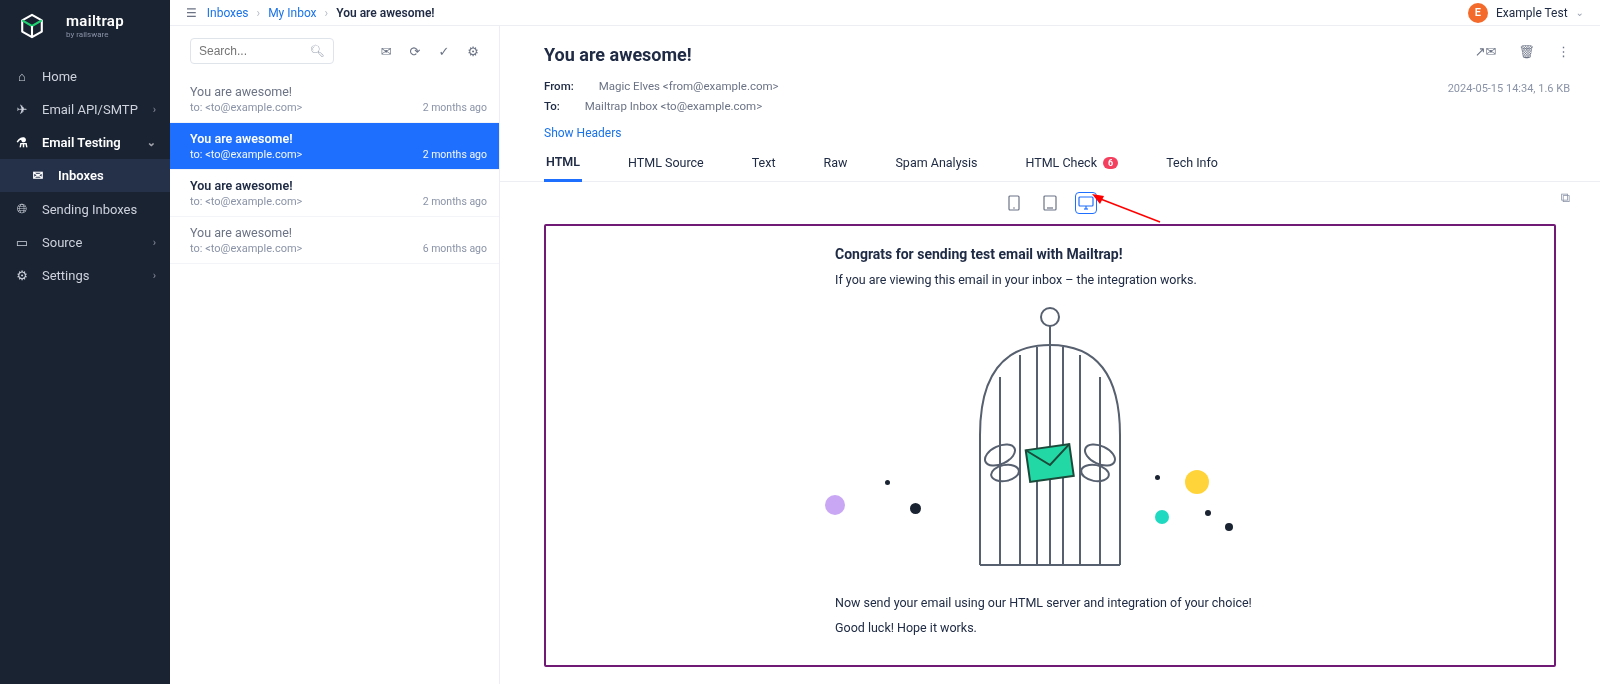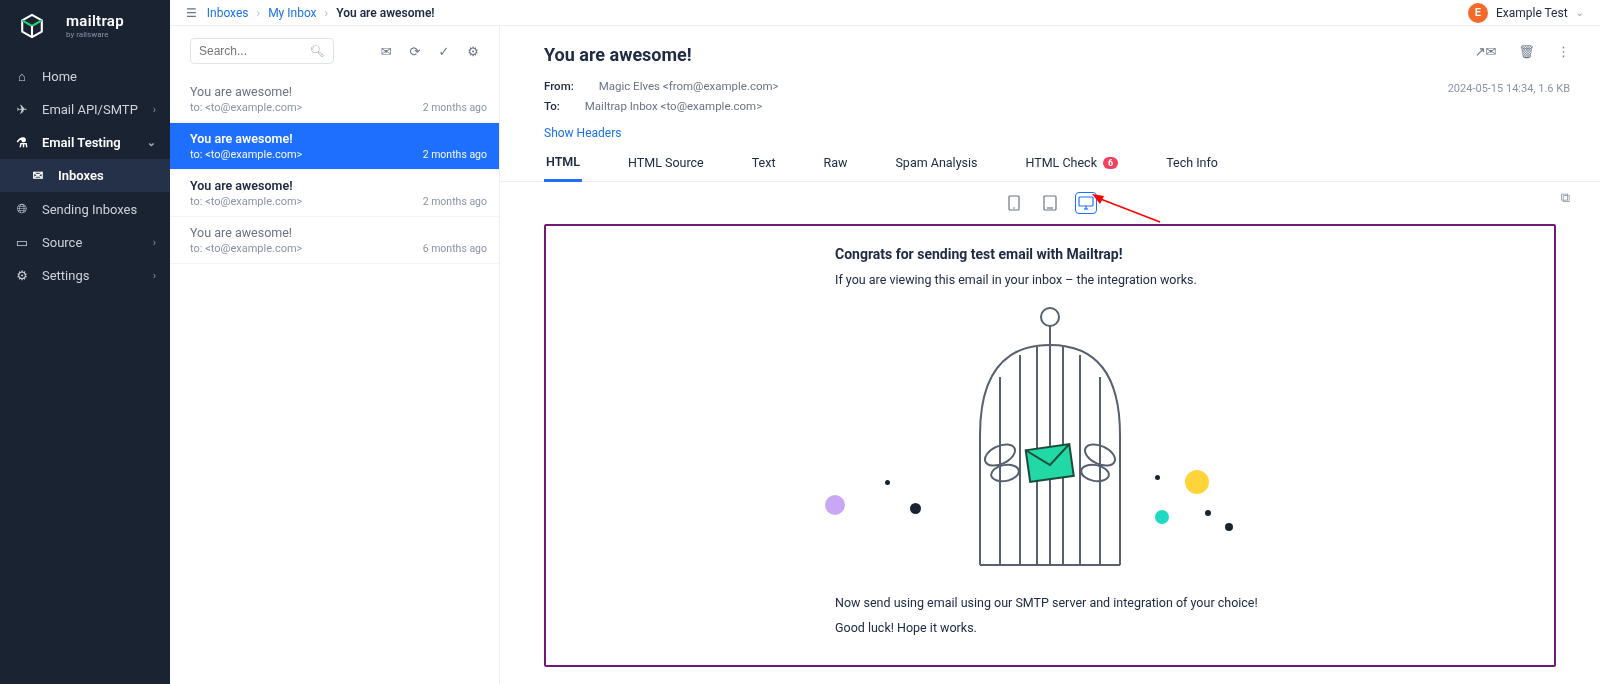--- a/index.html
+++ b/index.html
@@ -286,20 +286,20 @@
               </svg>
               <span class="dot" style="width:20px;height:20px;background:#c9a7f5;left:-10px;top:190px"></span>
               <span class="dot" style="width:5px;height:5px;background:#1a2332;left:50px;top:175px"></span>
               <span class="dot" style="width:11px;height:11px;background:#1a2332;left:75px;top:198px"></span>
               <span class="dot" style="width:5px;height:5px;background:#1a2332;left:320px;top:170px"></span>
               <span class="dot" style="width:24px;height:24px;background:#ffd43b;left:350px;top:165px"></span>
               <span class="dot" style="width:14px;height:14px;background:#1fd9c1;left:320px;top:205px"></span>
               <span class="dot" style="width:6px;height:6px;background:#1a2332;left:370px;top:205px"></span>
               <span class="dot" style="width:8px;height:8px;background:#1a2332;left:390px;top:218px"></span>
             </div>
-            <p>Now send using email using our SMTP server and integration of your choice!</p>
+            <p>Now send your email using our HTML server and integration of your choice!</p>
             <p>Good luck! Hope it works.</p>
           </div>
         </div>
       </div>
     </div>
   </div>
 </div>
 
 </body></html>

